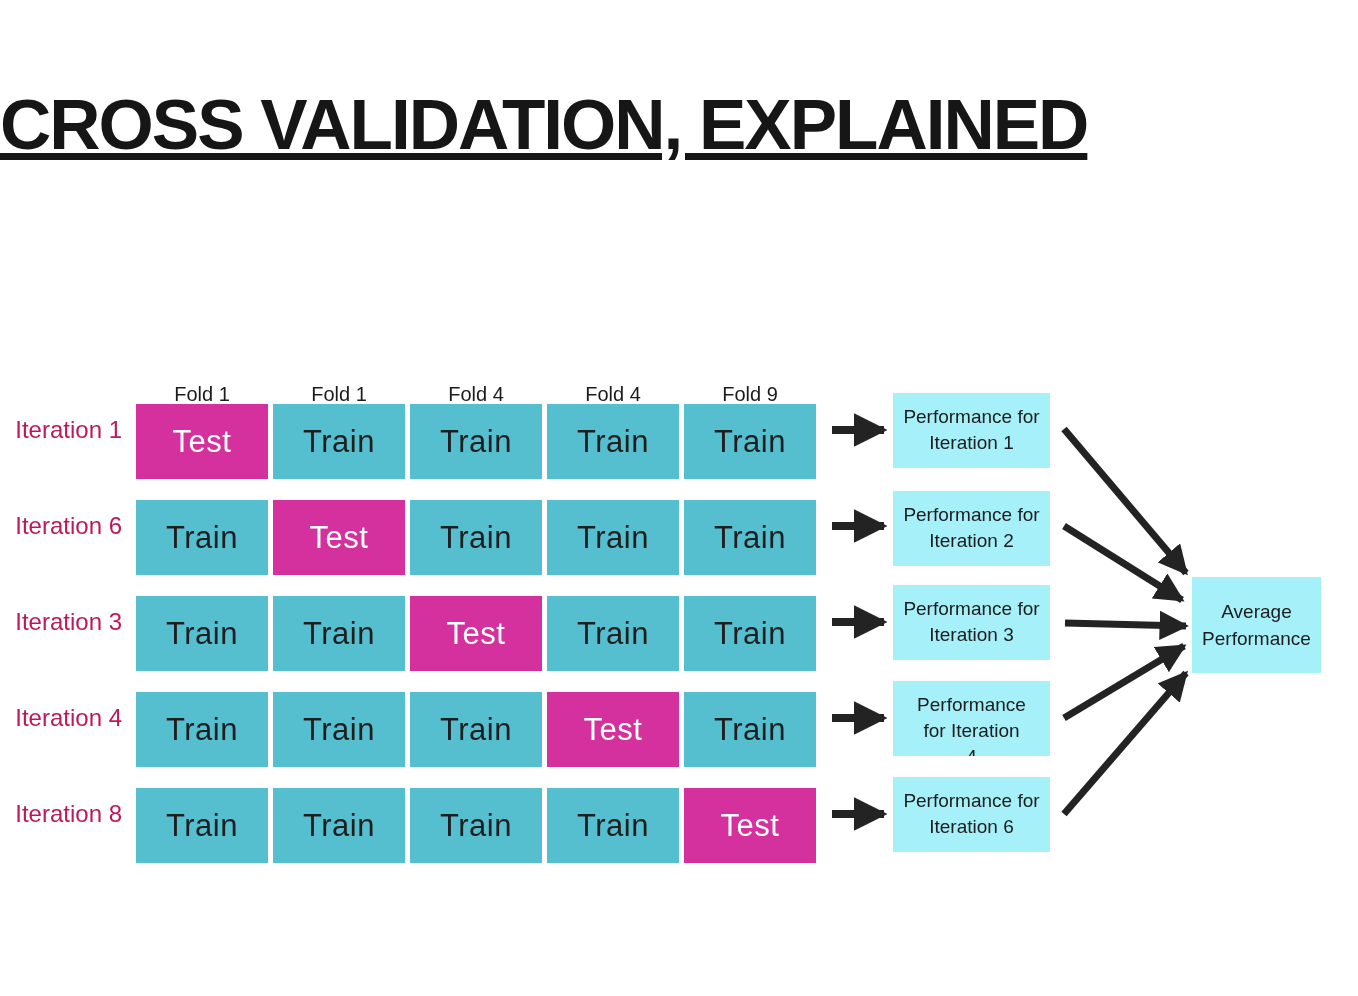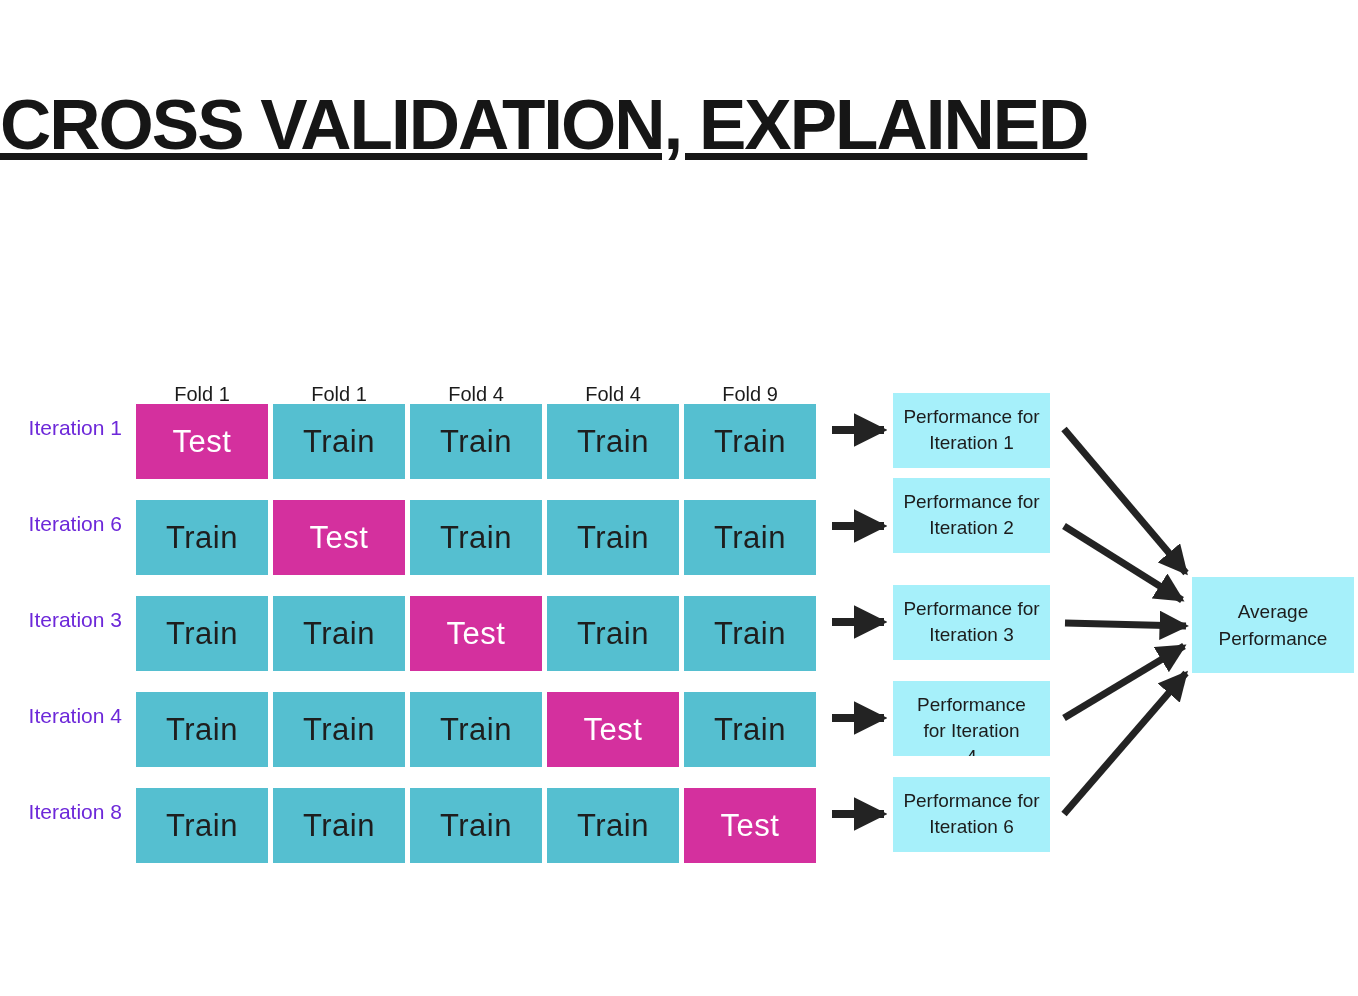--- a/index.html
+++ b/index.html
@@ -38,22 +38,22 @@
     text-align:center;
     font-size:20px;
     color:#1b1b1b;
     margin-top:44px;
   }
   .iter-label{
     position:absolute;
     left:0;
     width:122px;
     text-align:right;
-    font-size:21px;
-    color:#6d28d9;
+    font-size:24px;
+    color:#be185d;
   }
   .cv-grid{
     position:absolute;
     left:136px;top:404px;
     display:grid;
     grid-template-columns:repeat(5,132px);
     grid-auto-rows:75px;
     column-gap:5px;
     row-gap:21px;
   }
@@ -77,21 +77,21 @@
     overflow:hidden;
     font-size:19px;
     line-height:26px;
     color:#1c1c1c;
   }
   .pbox .pbox-text{display:inline-block;}
   .pbox.pbox-clip .pbox-text{max-width:110px;}
   .avg-box{
     position:absolute;
     left:1192px;top:577px;
-    width:162px;height:96px;
+    width:129px;height:96px;
     background:var(--performance-bg,#a6f0fa);
     display:flex;
     align-items:center;
     justify-content:center;
     text-align:center;
     font-size:19px;
     line-height:27px;
     color:#1c1c1c;
     padding:0 8px;
   }
@@ -149,21 +149,21 @@
   <div class="cell cell-train">Train</div>
 
   <div class="cell cell-train">Train</div>
   <div class="cell cell-train">Train</div>
   <div class="cell cell-train">Train</div>
   <div class="cell cell-train">Train</div>
   <div class="cell cell-test">Test</div>
 </div>
 
 <div class="pbox" style="top:393px"><span class="pbox-text">Performance for Iteration 1</span></div>
-<div class="pbox" style="top:478px"><span class="pbox-text">Performance for Iteration 2</span></div>
+<div class="pbox" style="top:491px"><span class="pbox-text">Performance for Iteration 2</span></div>
 <div class="pbox" style="top:585px"><span class="pbox-text">Performance for Iteration 3</span></div>
 <div class="pbox pbox-clip" style="top:681px"><span class="pbox-text">Performance for Iteration 4</span></div>
 <div class="pbox" style="top:777px"><span class="pbox-text">Performance for Iteration 6</span></div>
 
 <div class="avg-box">
   <span>Average Performance</span>
 </div>
 
 <svg class="overlay" viewBox="0 0 1358 996" aria-hidden="true">
   <defs>

